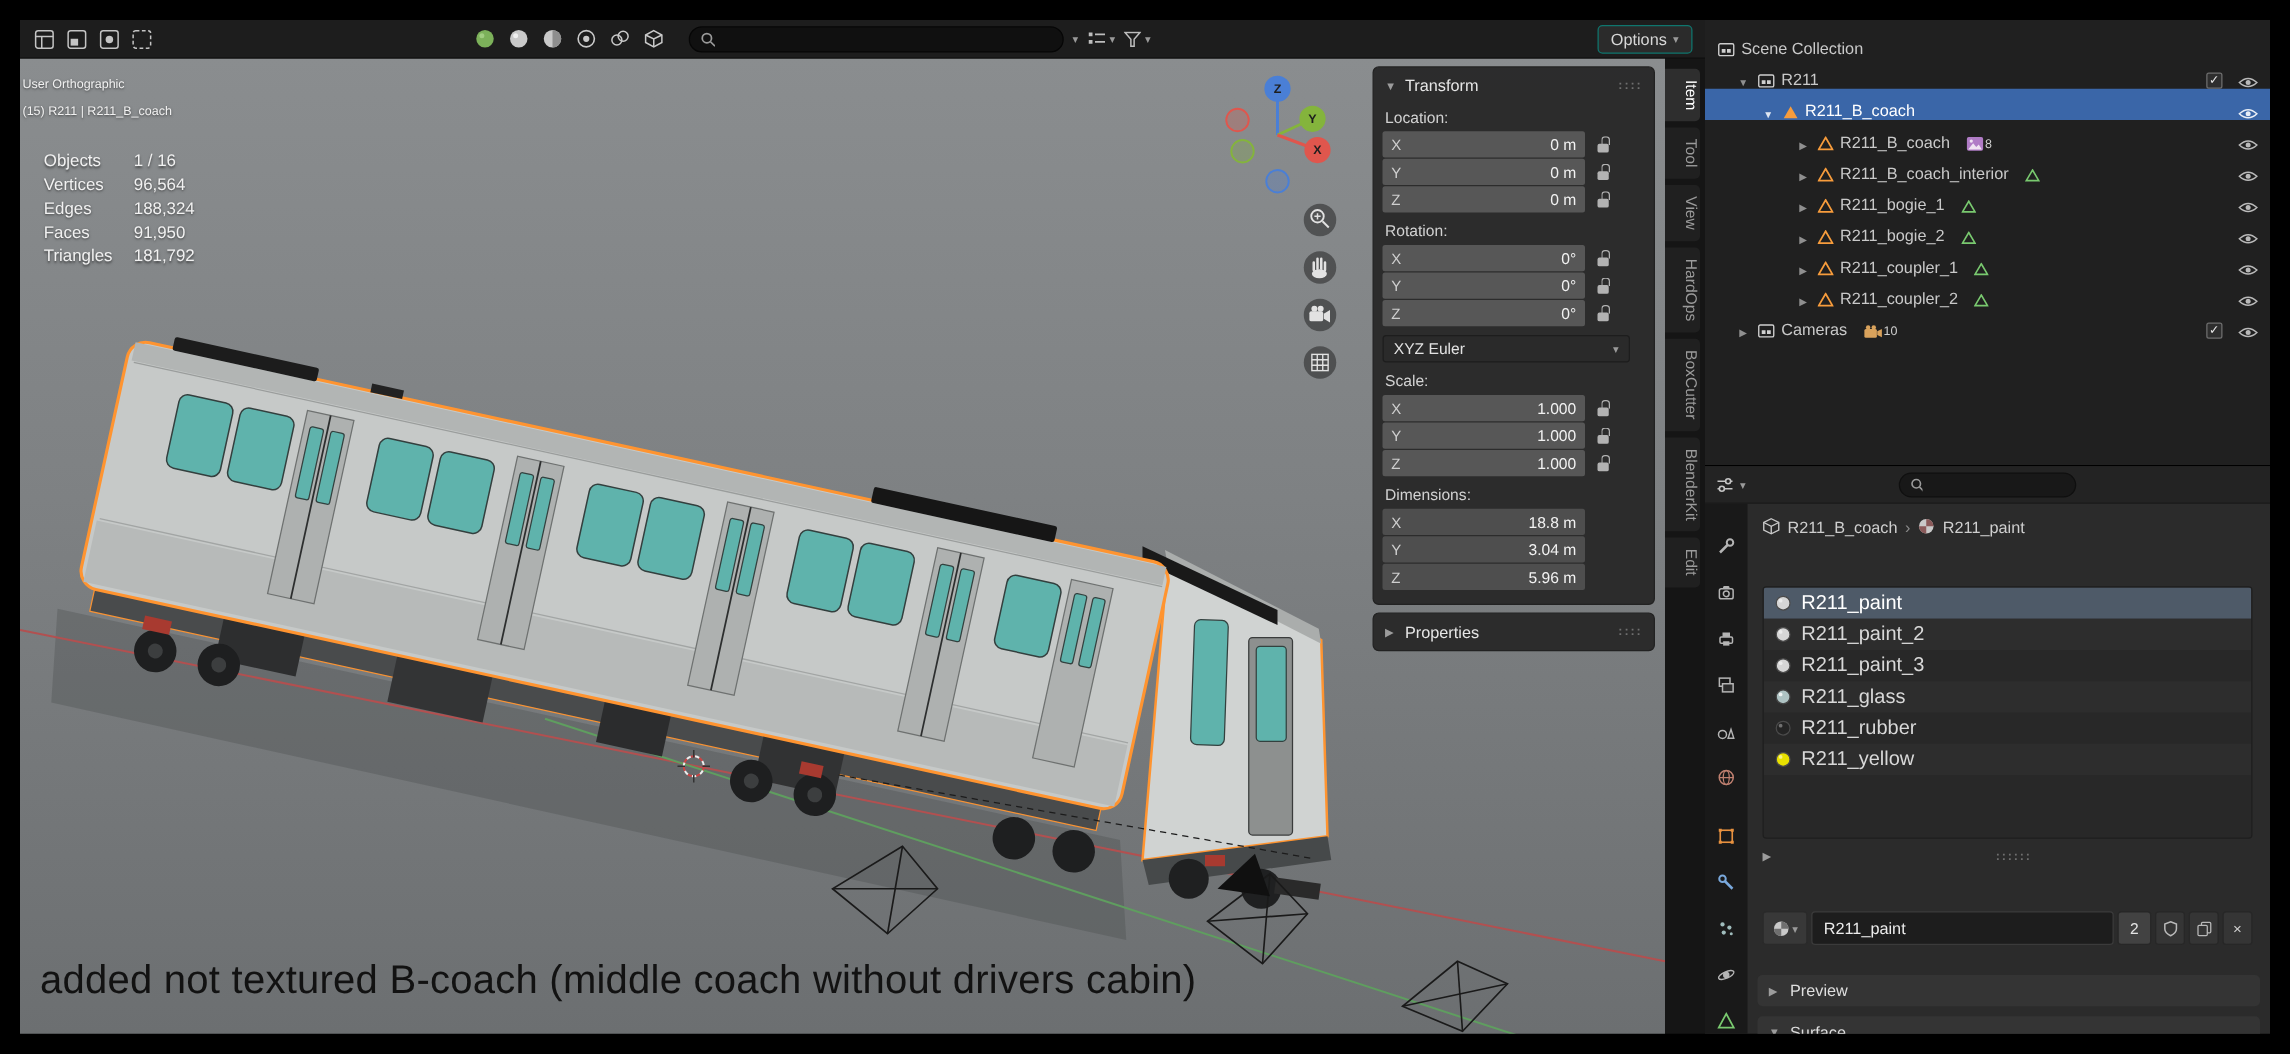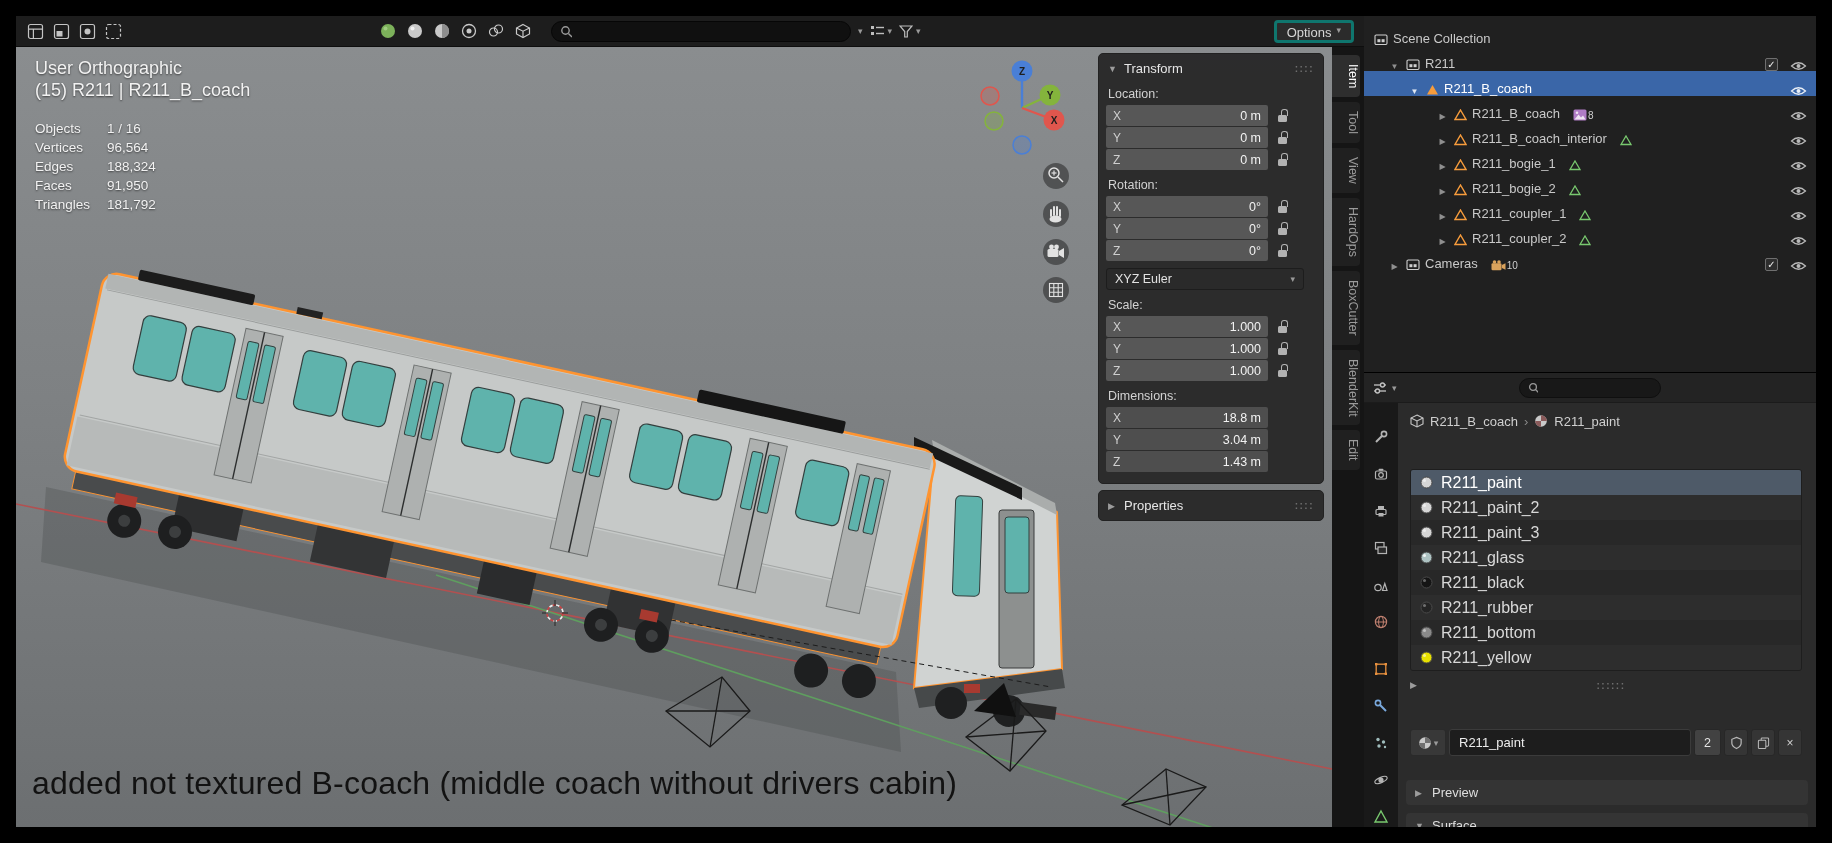--- a/index.html
+++ b/index.html
@@ -10,28 +10,28 @@
   
   #vp-header{position:absolute;left:16px;top:16px;width:1348px;height:31px;background:#1d1d1d;
     display:flex;align-items:center;gap:7px;padding:0 10px;border-bottom:1px solid #0e0e0e}
   .hicon{width:19px;height:19px;display:flex;align-items:center;justify-content:center;border-radius:3px}
   .shade-group{display:flex;align-items:center;gap:8px;margin-left:248px}
   #vp-search{display:flex;align-items:center;background:#101010;border:1px solid #060606;border-radius:11px;
     height:21px;width:300px;margin-left:12px;padding:0 8px;gap:6px}
   #vp-search input{background:transparent;border:0;outline:0;color:#ddd;font-size:12px;width:100%}
   .mini-caret{color:#9a9a9a;font-size:9px}
   .hbtn{display:flex;align-items:center;gap:3px}
-  #options-btn{margin-left:auto;display:flex;align-items:flex-start;gap:5px;background:#2b2b2b;border:3px solid #0f766e;
+  #options-btn{margin-left:auto;display:flex;align-items:center;gap:5px;background:#2b2b2b;border:1px solid #0f766e;
     border-radius:4px;color:#d6d6d6;font-size:13px;padding:2px 10px;height:23px}
 
   
   #vp-canvas{position:absolute;left:16px;top:47px;width:1316px;height:780px;overflow:hidden;
     background:linear-gradient(180deg,#8a8d8f 0%,#7e8183 45%,#6c6f71 100%)}
   #scene{position:absolute;left:0;top:0}
-  #vp-overlay{position:absolute;left:19px;top:10px;font-size:18px;line-height:22px;color:#f2f2f2;
+  #vp-overlay{position:absolute;left:2px;top:10px;font-size:10px;line-height:22px;color:#f2f2f2;
     text-shadow:0 1px 2px rgba(0,0,0,.55)}
   #vp-stats{position:absolute;left:19px;top:72px;font-size:13.5px;line-height:19px;color:#f2f2f2;
     text-shadow:0 1px 2px rgba(0,0,0,.55)}
   .stat-row{display:flex}
   .stat-label{width:72px}
   #annot1{position:absolute;left:404px;top:680px;font-size:32px;color:#121212;letter-spacing:.5px}
   #annot2{position:absolute;left:16px;top:718px;font-size:32px;color:#121212;letter-spacing:.2px}
   #gizmo-svg{position:absolute;left:960px;top:6px}
 
   
@@ -526,21 +526,21 @@
         </div>
       <div class="prow">
           <div class="pfield dim">
             <span class="ax">Y</span>
             <span class="val">3.04 m</span>
           </div>
         </div>
       <div class="prow">
           <div class="pfield dim">
             <span class="ax">Z</span>
-            <span class="val">1.43 m</span>
+            <span class="val">5.96 m</span>
           </div>
         </div>
     </div>
 
     <div class="panel collapsed">
       <div class="panel-hd">
         <span class="tri">▶</span>
         <span>Properties</span>
         <span class="grip">::::</span>
       </div>
@@ -870,38 +870,24 @@
         </div>
         <div class="slot">
           <svg width="13" height="13">
               <circle cx="6.5" cy="6.5" r="5.5" stroke="#4a4a4a" stroke-width="1" opacity="0.8" fill="#cfe9e9"></circle>
               <circle cx="4.5" cy="4.5" r="1.5" fill="#ffffff" opacity="0.8"></circle>
             </svg>
           <span>R211_glass</span>
         </div>
         <div class="slot">
           <svg width="13" height="13">
-              <circle cx="6.5" cy="6.5" r="5.5" stroke="#4a4a4a" stroke-width="1" fill="#151515"></circle>
-              <circle cx="4.5" cy="4.5" r="1.5" fill="#ffffff" opacity="0.35"></circle>
-            </svg>
-          <span>R211_black</span>
-        </div>
-        <div class="slot">
-          <svg width="13" height="13">
               <circle cx="6.5" cy="6.5" r="5.5" stroke="#4a4a4a" stroke-width="1" fill="#242424"></circle>
               <circle cx="4.5" cy="4.5" r="1.5" fill="#ffffff" opacity="0.35"></circle>
             </svg>
           <span>R211_rubber</span>
-        </div>
-        <div class="slot">
-          <svg width="13" height="13">
-              <circle cx="6.5" cy="6.5" r="5.5" stroke="#4a4a4a" stroke-width="1" fill="#8a8a8a"></circle>
-              <circle cx="4.5" cy="4.5" r="1.5" fill="#ffffff" opacity="0.45"></circle>
-            </svg>
-          <span>R211_bottom</span>
         </div>
         <div class="slot">
           <svg width="13" height="13">
               <circle cx="6.5" cy="6.5" r="5.5" stroke="#4a4a4a" stroke-width="1" fill="#e8e100"></circle>
               <circle cx="4.5" cy="4.5" r="1.5" fill="#ffffff" opacity="0.55"></circle>
             </svg>
           <span>R211_yellow</span>
         </div>
       </div>
 

